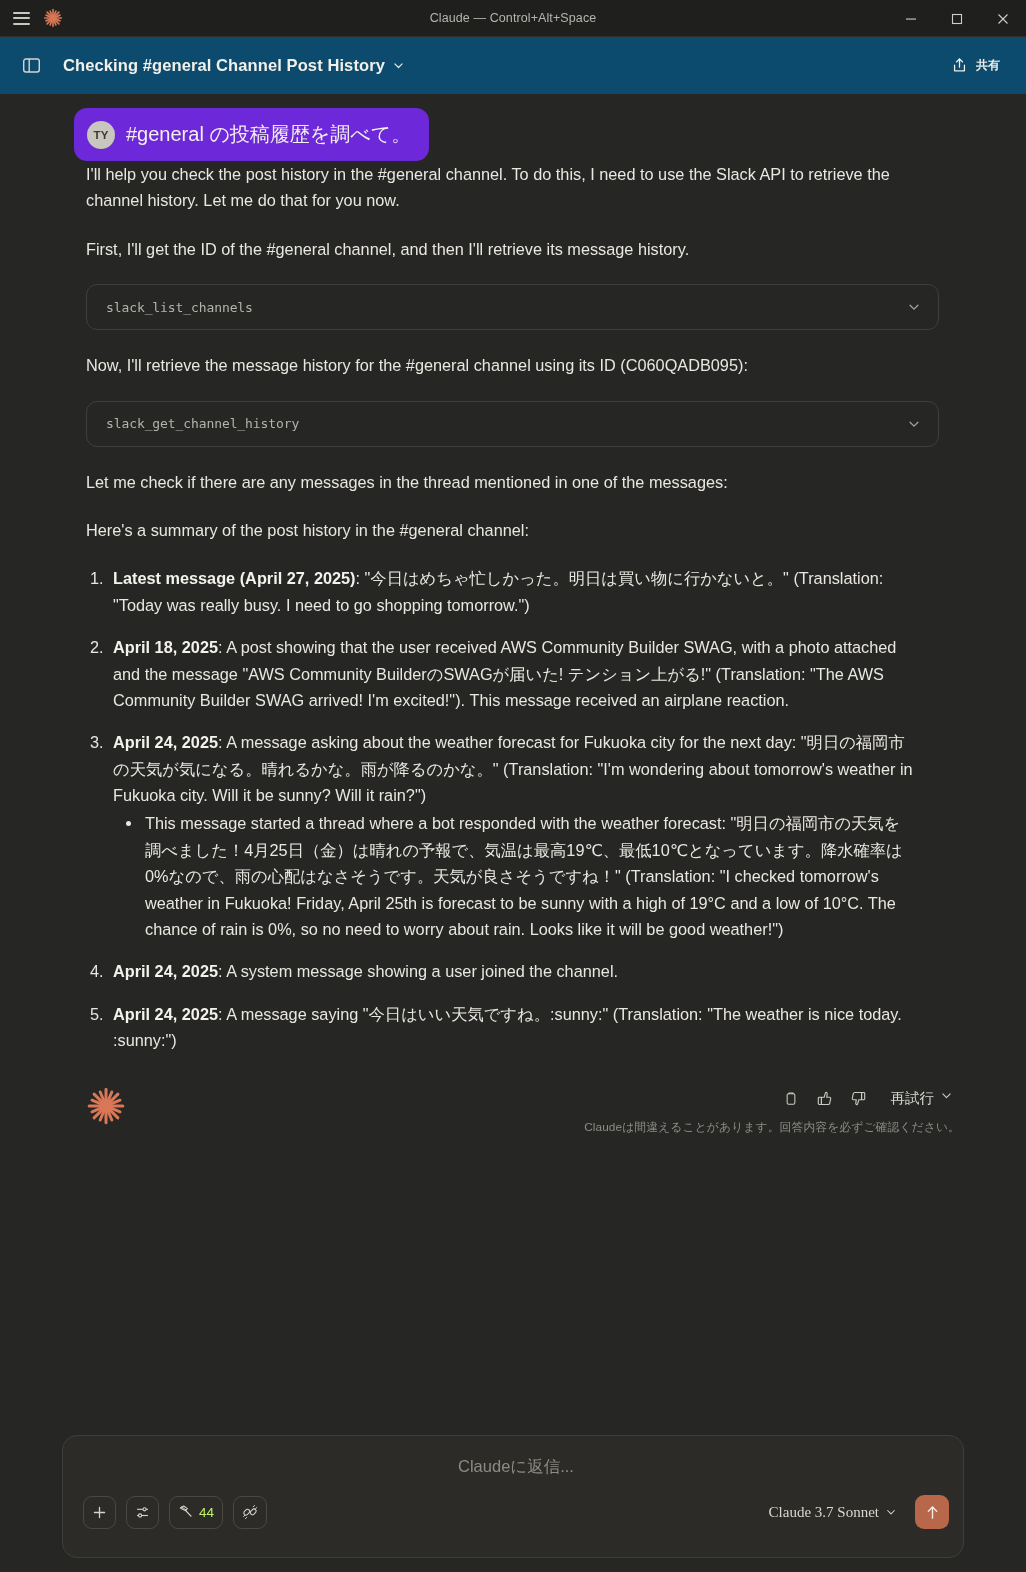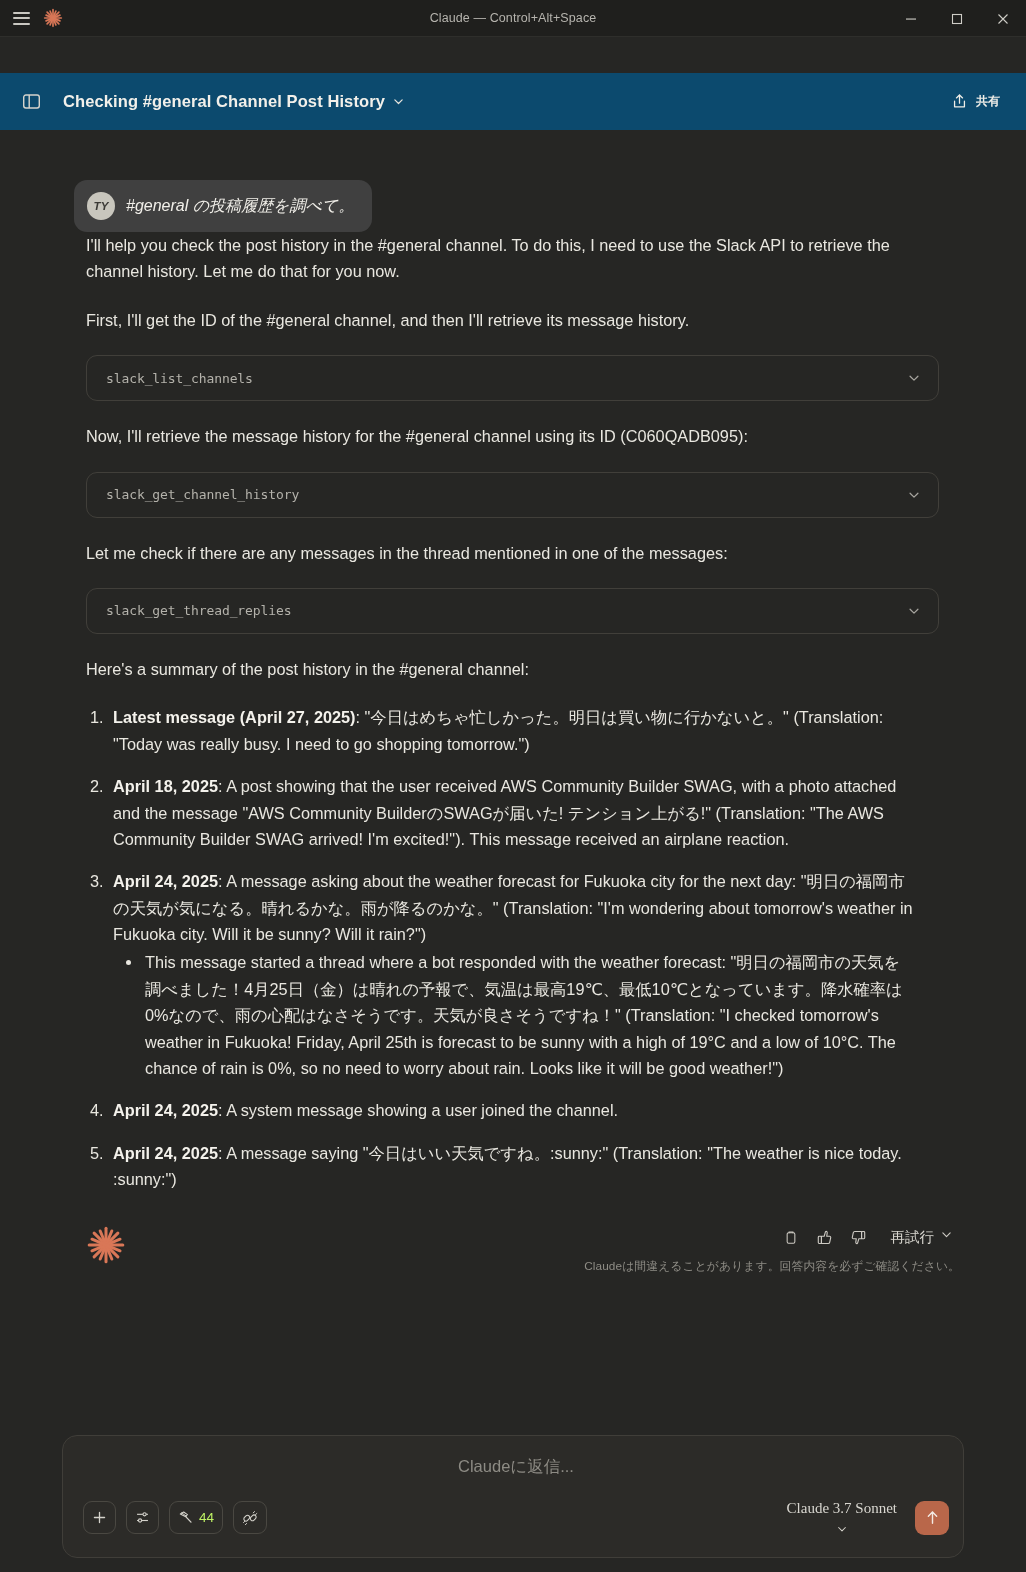--- a/index.html
+++ b/index.html
@@ -13,21 +13,20 @@
   }
 
   .app-window {
     position: relative;
     width: 1026px;
     height: 1572px;
     background: #262624;
     display: flex;
     flex-direction: column;
     overflow: hidden;
-    gap: 36px;
   }
 
   
   .titlebar {
     height: 37px;
     min-height: 37px;
     background: #1f1f1d;
     display: flex;
     align-items: center;
     position: relative;
@@ -123,42 +122,41 @@
   }
   .convo-inner {
     width: 100%;
     padding: 0 66px 0 74px;
   }
 
   .user-bubble {
     display: inline-flex;
     align-items: center;
     gap: 11px;
-    background: #404040;
+    background: #6d28d9;
     border-radius: 13px;
     padding: 12px 18px 12px 13px;
     margin-top: 6px;
     margin-left: 0;
     max-width: 740px;
-    font-style: italic;
   }
   .avatar {
     width: 28px; height: 28px;
     min-width: 28px;
     border-radius: 50%;
     background: #c8c6bd;
     color: #27262300;
     display: flex; align-items: center; justify-content: center;
     font-size: 11.5px;
     font-weight: 700;
     color: #3b3a36;
     letter-spacing: .2px;
   }
   .user-text {
-    font-size: 16px;
+    font-size: 20px;
     color: #f2f0ea;
     line-height: 1.45;
   }
 
   .assistant {
     padding-left: 12px;
   }
   .para {
     font-size: 16.3px;
     line-height: 1.62;
@@ -325,21 +323,20 @@
   .model-sel {
     margin-left: auto;
     display: flex; align-items: center; gap: 6px;
     color: #d9d7d0;
     font-size: 15px;
     font-family: "Liberation Serif", "DejaVu Serif", serif;
     padding: 5px 8px;
     border-radius: 7px;
     cursor: pointer;
     white-space: nowrap;
-    flex-direction: column;
   }
   .send-btn {
     margin-left: 10px;
     width: 34px; height: 34px;
     border-radius: 9px;
     background: #b9674a;
     display: flex; align-items: center; justify-content: center;
     cursor: pointer;
   }
 
@@ -457,28 +454,20 @@
           <span class="tool-name">slack_get_channel_history</span>
           <span class="tool-chevron">
             <svg width="14" height="14" viewBox="0 0 16 16">
               <path d="M3.5 6 L8 10.5 L12.5 6" fill="none" stroke="#a8a6a0" stroke-width="1.4" stroke-linecap="round" stroke-linejoin="round"></path>
             </svg>
           </span>
         </div>
 
         <p class="para">Let me check if there are any messages in the thread mentioned in one of the messages:</p>
 
-        <div class="toolbox">
-          <span class="tool-name">slack_get_thread_replies</span>
-          <span class="tool-chevron">
-            <svg width="14" height="14" viewBox="0 0 16 16">
-              <path d="M3.5 6 L8 10.5 L12.5 6" fill="none" stroke="#a8a6a0" stroke-width="1.4" stroke-linecap="round" stroke-linejoin="round"></path>
-            </svg>
-          </span>
-        </div>
 
         <p class="para">Here's a summary of the post history in the #general channel:</p>
 
         <ol class="summary">
           <li>
             <span class="bold">Latest message (April 27, 2025)</span><span>: "今日はめちゃ忙しかった。明日は買い物に行かないと。" (Translation: "Today was really busy. I need to go shopping tomorrow.")</span>
           </li>
           <li>
             <span class="bold">April 18, 2025</span><span>: A post showing that the user received AWS Community Builder SWAG, with a photo attached and the message "AWS Community BuilderのSWAGが届いた! テンション上がる!" (Translation: "The AWS Community Builder SWAG arrived! I'm excited!"). This message received an airplane reaction.</span>
           </li>

